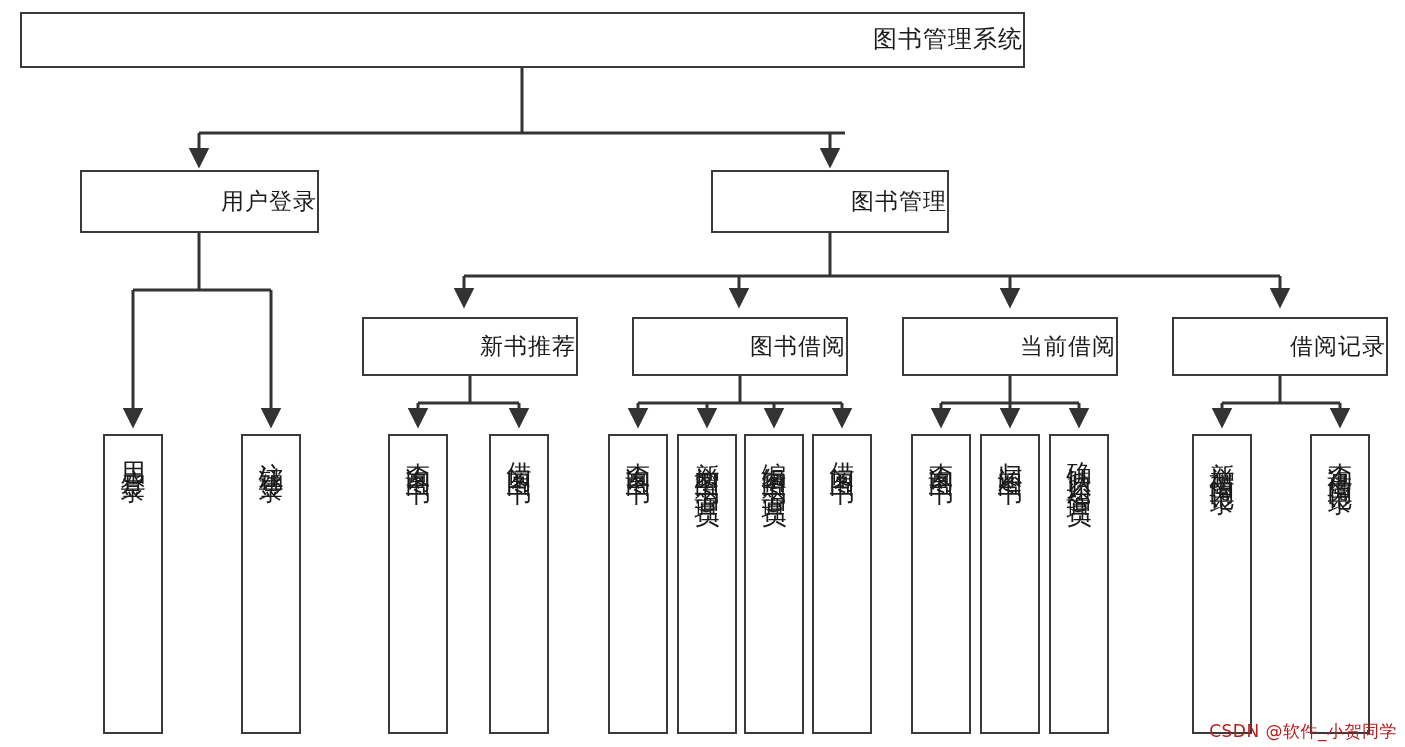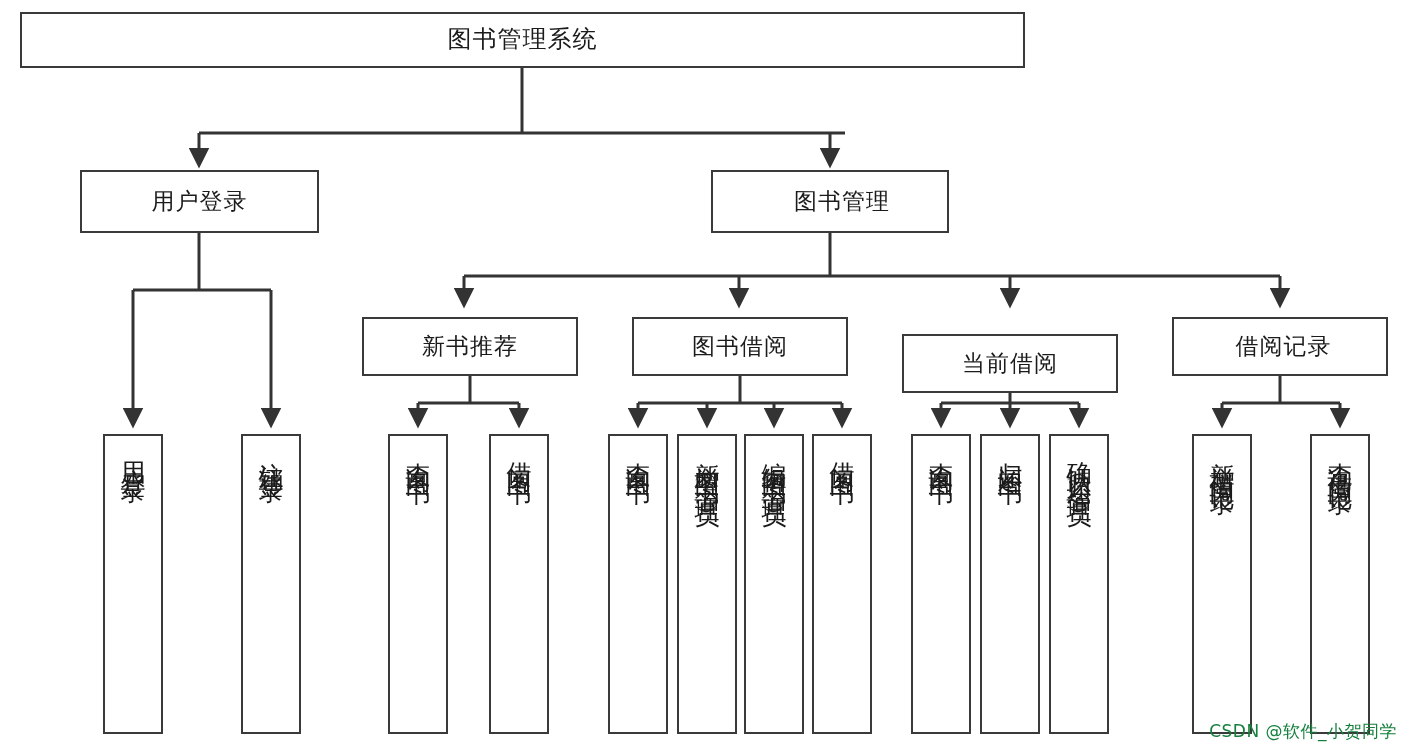--- a/index.html
+++ b/index.html
@@ -26,21 +26,21 @@
     height: 747px;
     pointer-events: none;
   }
   .node {
     position: absolute;
     box-sizing: border-box;
     background: #ffffff;
     border: 2px solid #3a3a3a;
     display: flex;
     align-items: center;
-    justify-content: center;
+    justify-content: flex-end;
     color: #1b1b1b;
   }
   .node .label {
     display: block;
     text-align: center;
     line-height: 1.08;
     white-space: nowrap;
   }
   
   .node.h .label {
@@ -63,21 +63,21 @@
     font-size: 25px;
     line-height: 1;
     letter-spacing: 6px;
     white-space: nowrap;
   }
   .watermark {
     position: absolute;
     right: 8px;
     bottom: 4px;
     font-size: 17px;
-    color: #15803d;
+    color: #b91c1c;
     letter-spacing: 0.5px;
     white-space: nowrap;
     user-select: none;
   }
 </style>
 </head>
 <body>
 
 <div id="canvas">
 
@@ -144,21 +144,21 @@
   </div>
 
   <div class="node h" style="left:632px; top:317px; width:216px; height:59px;">
     <span class="label">图书借阅</span>
   </div>
 
   <div class="node h" style="left:362px; top:317px; width:216px; height:59px;">
     <span class="label">新书推荐</span>
   </div>
 
-  <div class="node h" style="left:902px; top:317px; width:216px; height:59px;margin-top:17px;">
+  <div class="node h" style="left:902px; top:317px; width:216px; height:59px;">
     <span class="label">当前借阅</span>
   </div>
 
   <div class="node h" style="left:1172px; top:317px; width:216px; height:59px;padding-left:7px;">
     <span class="label">借阅记录</span>
   </div>
 
   <div class="node v" style="left:103px; top:434px; width:60px; height:300px;">
     <span class="label">用户登录</span>
   </div>

